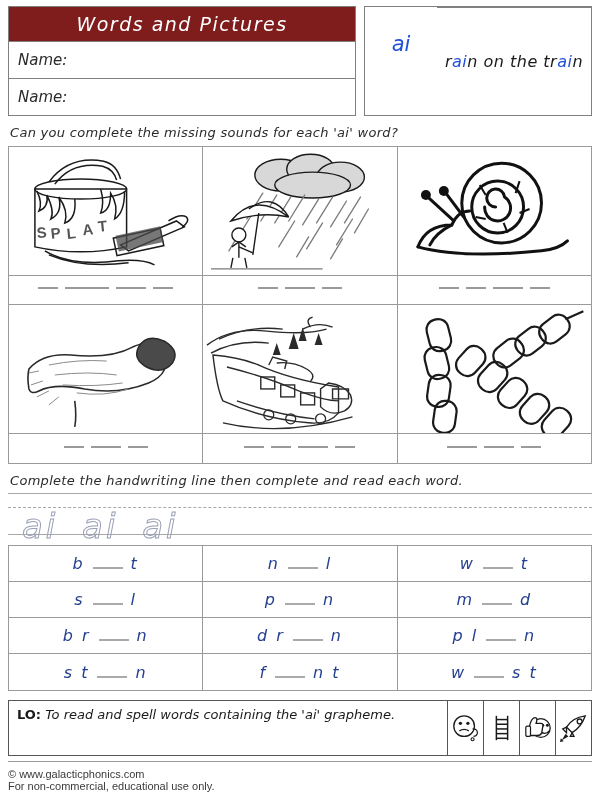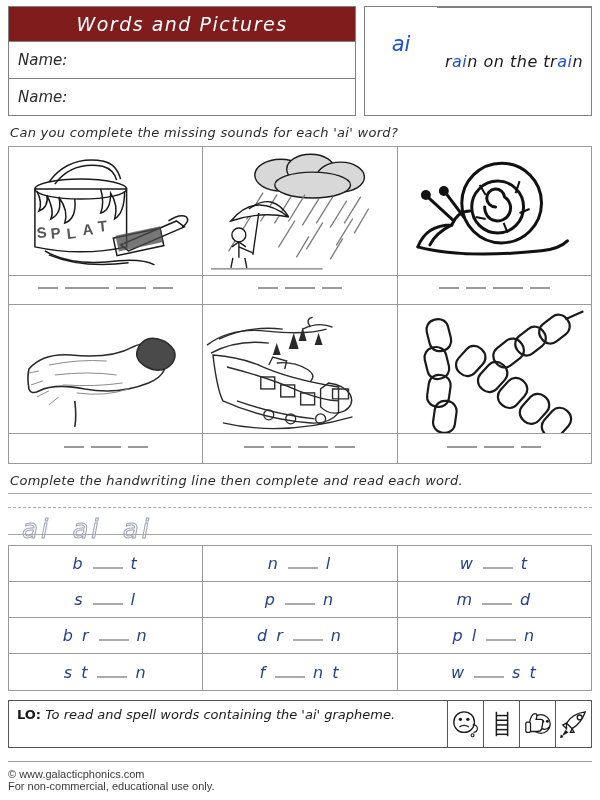--- a/index.html
+++ b/index.html
@@ -165,24 +165,24 @@
   }
   .hw-mid {
     position: absolute;
     left: 0; right: 0;
     top: 13px;
     border-top: 1px dashed #a8a8a8;
   }
   .hw-letters {
     position: absolute;
     left: 14px;
-    top: 20px;
-    font-family: "DejaVu Sans", sans-serif;
-    font-style: italic;
-    font-size: 26px;
+    top: 12px;
+    font-family: "DejaVu Sans", sans-serif;
+    font-style: italic;
+    font-size: 34px;
     letter-spacing: 3px;
     color: transparent;
     -webkit-text-stroke: 1px #9aa0b5;
     word-spacing: 10px;
   }
 
   
   .word-table {
     width: 584px;
     border: 1px solid #9a9a9a;
@@ -212,21 +212,21 @@
     display: inline-block;
     width: 30px;
     height: 2px;
     background: #aaaaaa;
     margin: 9px 2px 0 2px;
   }
 
   
   .lo-box {
     width: 584px;
-    height: 48px;
+    height: 56px;
     border: 1px solid #555555;
     margin-top: 9px;
     display: flex;
   }
   .lo-text {
     flex: 1;
     padding: 5px 0 0 8px;
     font-family: "DejaVu Sans", sans-serif;
     font-style: italic;
     font-size: 13px;

